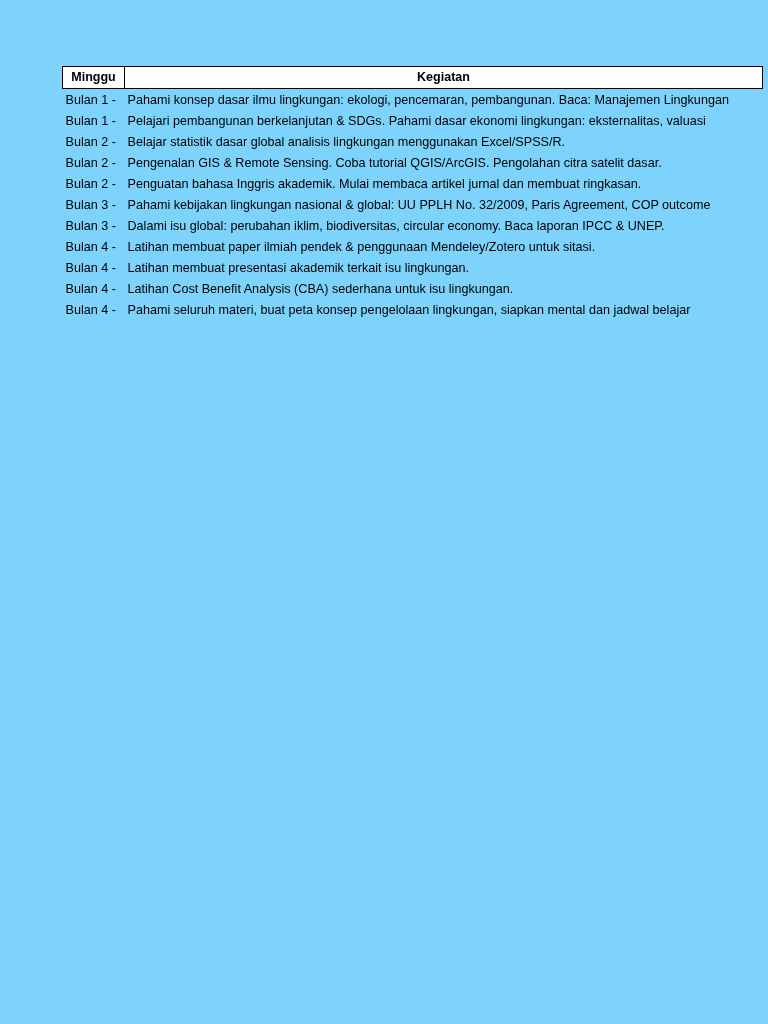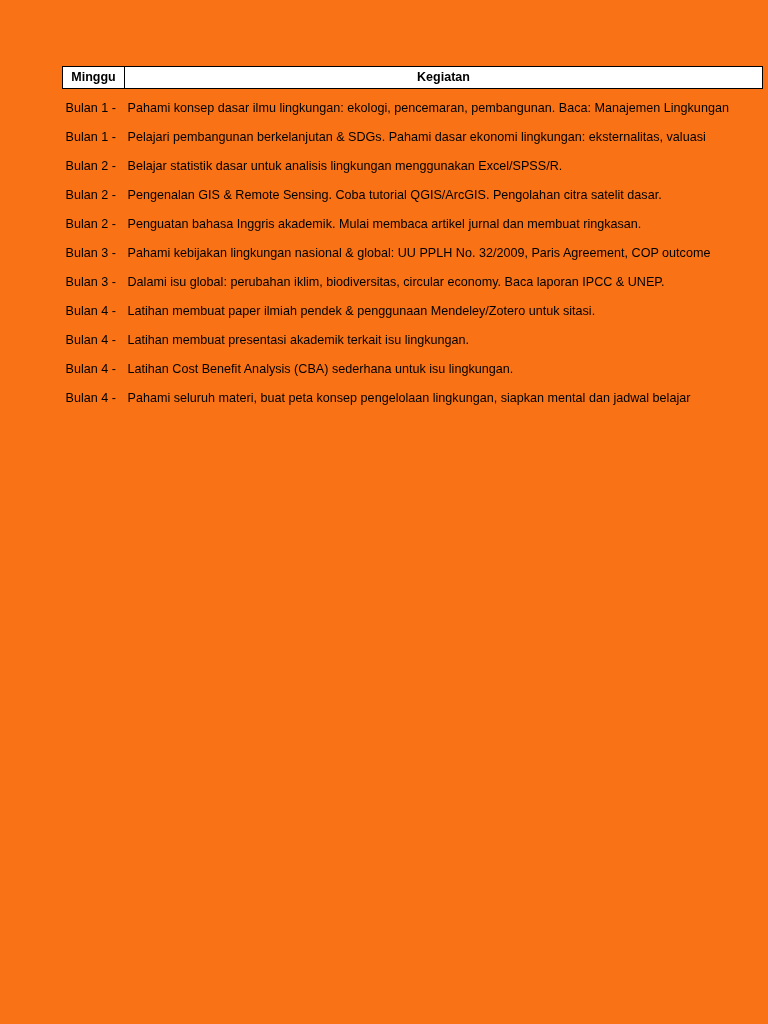--- a/index.html
+++ b/index.html
@@ -14,21 +14,21 @@
     color: #000000;
     overflow: hidden;
     position: relative;
   }
   .page {
     position: absolute;
     left: 0;
     top: 0;
     width: 768px;
     height: 1024px;
-    background: #f97316;
+    background: #7dd3fc;
   }
   .table-wrap {
     position: absolute;
     left: 62px;
     top: 66px;
     width: 706px;
   }
   table.sched {
     border-collapse: collapse;
     table-layout: fixed;
@@ -44,21 +44,21 @@
     text-align: center;
     padding: 3px 4px 4px 4px;
     line-height: 14px;
     white-space: nowrap;
     background: #ffffff;
   }
   table.sched tbody td {
     border: none;
     font-size: 12.6px;
     line-height: 15px;
-    padding: 12px 4px 2px 4px;
+    padding: 4px 4px 2px 4px;
     white-space: nowrap;
     overflow: hidden;
     vertical-align: top;
   }
   table.sched tbody td.week {
     text-align: left;
     padding-left: 3px;
   }
   table.sched tbody td.act {
     padding-left: 3px;
@@ -85,21 +85,21 @@
           <tr>
             <td class="week">Bulan 1 -</td>
             <td class="act">Pahami konsep dasar ilmu lingkungan: ekologi, pencemaran, pembangunan. Baca: Manajemen Lingkungan</td>
           </tr>
           <tr>
             <td class="week">Bulan 1 -</td>
             <td class="act">Pelajari pembangunan berkelanjutan &amp; SDGs. Pahami dasar ekonomi lingkungan: eksternalitas, valuasi</td>
           </tr>
           <tr>
             <td class="week">Bulan 2 -</td>
-            <td class="act">Belajar statistik dasar untuk analisis lingkungan menggunakan Excel/SPSS/R.</td>
+            <td class="act">Belajar statistik dasar global analisis lingkungan menggunakan Excel/SPSS/R.</td>
           </tr>
           <tr>
             <td class="week">Bulan 2 -</td>
             <td class="act">Pengenalan GIS &amp; Remote Sensing. Coba tutorial QGIS/ArcGIS. Pengolahan citra satelit dasar.</td>
           </tr>
           <tr>
             <td class="week">Bulan 2 -</td>
             <td class="act">Penguatan bahasa Inggris akademik. Mulai membaca artikel jurnal dan membuat ringkasan.</td>
           </tr>
           <tr>

